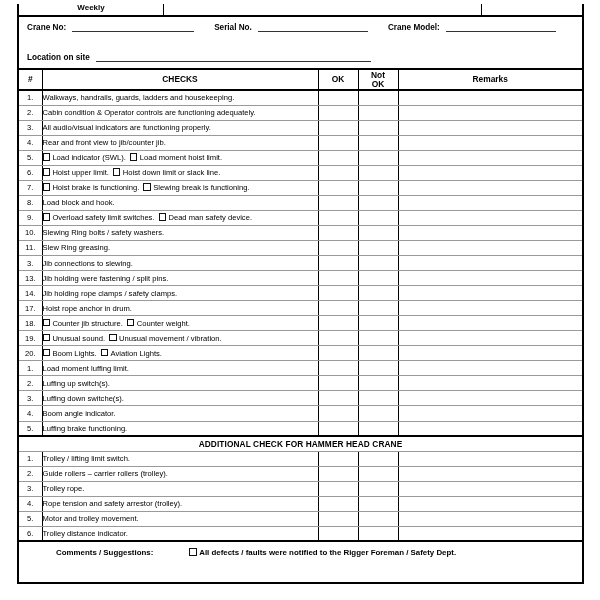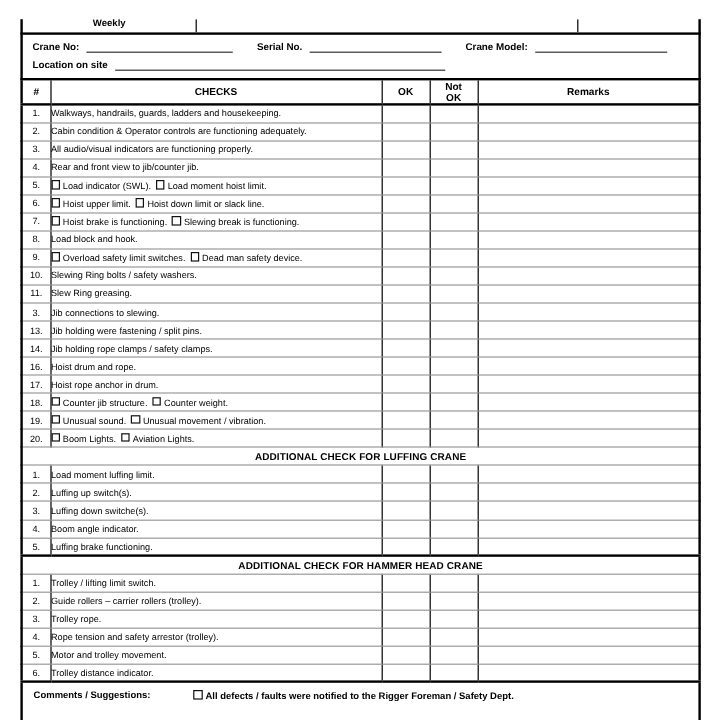--- a/index.html
+++ b/index.html
@@ -7,21 +7,21 @@
     width:600px;height:600px;
     background:#ffffff;
     font-family:"Liberation Sans", sans-serif;
     color:#000;
     overflow:hidden;
   }
   .page{
     position:relative;
     width:600px;height:452px;
     box-sizing:border-box;
-    padding:16px 16px 0 17px;
+    padding:4px 16px 0 17px;
   }
   
   .topstub{
     height:13px;
     border-left:2px solid #000;
     border-right:2px solid #000;
     border-bottom:2px solid #000;
     display:flex;
     box-sizing:border-box;
     overflow:hidden;
@@ -32,21 +32,21 @@
   .topstub .c2{flex:1;border-right:1.5px solid #000;box-sizing:border-box;}
   .topstub .c3{width:100px;box-sizing:border-box;}
 
   
   .idblock{
     border-left:2px solid #000;border-right:2px solid #000;border-bottom:2px solid #000;
     box-sizing:border-box;
     padding:5px 0 4px 0;
   }
   .idrow{display:flex;align-items:flex-end;font-size:8.2px;font-weight:bold;
-    padding:0 8px 0 8px;margin-bottom:5px;}
+    padding:0 8px 0 8px;margin-bottom:20px;}
   .idrow:last-child{margin-bottom:2px;}
   .lbl{white-space:nowrap;}
   .rule{
     border-bottom:1px solid #333;
     height:9px;
     margin:0 6px 0 6px;
   }
   .r1{width:122px;}
   .r2{width:110px;}
   .r3{width:110px;}
@@ -107,21 +107,21 @@
   }
   .gap{display:inline-block;width:4px;}
 
   
   .footer{
     border-left:2px solid #000;border-right:2px solid #000;border-bottom:2px solid #000;
     box-sizing:border-box;
     height:42px;
     padding:6px 9px 0 9px;
   }
-  .frow{display:flex;align-items:flex-start;font-size:7.9px;font-weight:bold;}
+  .frow{display:flex;align-items:flex-start;font-size:7.9px;font-weight:bold;margin-left:28px;}
   .fcomment{white-space:nowrap;padding-top:0px;}
   .fdecl{margin-left:36px;white-space:nowrap;position:relative;flex:1;}
   .fdecl .under{
     border-bottom:1px solid #444;
     height:10px;
     width:100%;
   }
   .fdecl .txt{position:absolute;top:0;left:0;white-space:nowrap;}
 </style>
 </head>
@@ -265,27 +265,20 @@
           <td class="blank"></td>
         </tr>
         <tr>
           <td class="num">14.</td>
           <td class="chk">Jib holding rope clamps / safety clamps.</td>
           <td class="blank"></td>
           <td class="blank"></td>
           <td class="blank"></td>
         </tr>
         <tr>
-          <td class="num">16.</td>
-          <td class="chk">Hoist drum and rope.</td>
-          <td class="blank"></td>
-          <td class="blank"></td>
-          <td class="blank"></td>
-        </tr>
-        <tr>
           <td class="num">17.</td>
           <td class="chk">Hoist rope anchor in drum.</td>
           <td class="blank"></td>
           <td class="blank"></td>
           <td class="blank"></td>
         </tr>
         <tr>
           <td class="num">18.</td>
           <td class="chk"><span class="cb"></span><span>Counter jib structure.</span><span class="gap"></span><span class="cb"></span><span>Counter weight.</span></td>
           <td class="blank"></td>
@@ -298,23 +291,20 @@
           <td class="blank"></td>
           <td class="blank"></td>
           <td class="blank"></td>
         </tr>
         <tr>
           <td class="num">20.</td>
           <td class="chk"><span class="cb"></span><span>Boom Lights.</span><span class="gap"></span><span class="cb"></span><span>Aviation Lights.</span></td>
           <td class="blank"></td>
           <td class="blank"></td>
           <td class="blank"></td>
-        </tr>
-        <tr class="band">
-          <td colspan="5">ADDITIONAL CHECK FOR LUFFING CRANE</td>
         </tr>
         <tr>
           <td class="num">1.</td>
           <td class="chk">Load moment luffing limit.</td>
           <td class="blank"></td>
           <td class="blank"></td>
           <td class="blank"></td>
         </tr>
         <tr>
           <td class="num">2.</td>

